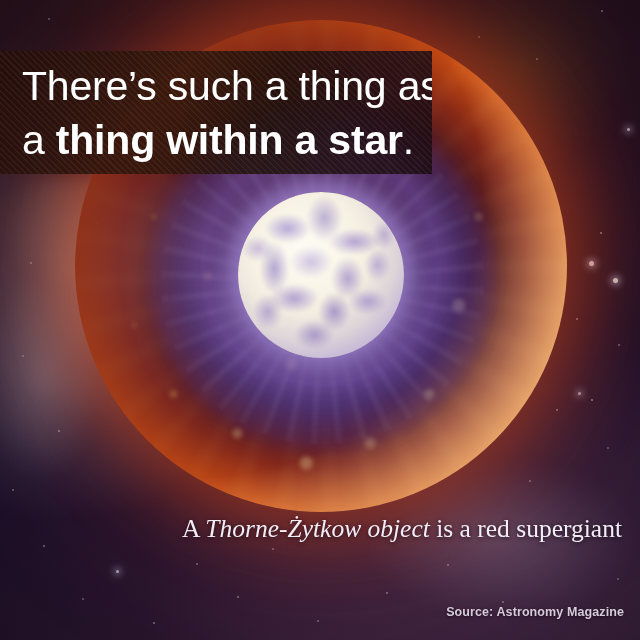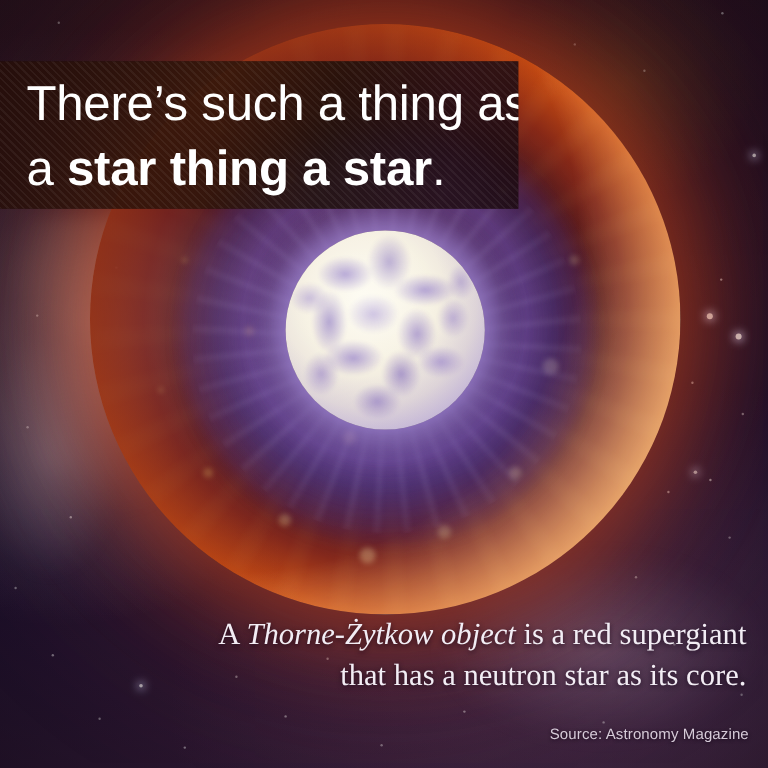--- a/index.html
+++ b/index.html
@@ -245,21 +245,21 @@
     font-family: Liberation Serif, serif;
   }
   .caption .it { font-style: italic; }
   .caption-line { display: block; white-space: nowrap; }
 
   .source {
     position: absolute;
     right: 16px; top: 605px;
     color: #d6cbd8;
     font-size: 12.5px;
-    font-weight: 400;
+    font-weight: 700;
     letter-spacing: 0.1px;
     text-shadow: 0 1px 3px rgba(20,5,25,0.8);
   }
 </style>
 </head>
 <body>
 
 <div id="poster">
 
   <div class="bg-base"></div>
@@ -315,24 +315,23 @@
   <div class="neutron-core">
     <div class="core-mottle"></div>
     <div class="core-shade"></div>
   </div>
 
   <div class="headline-plate">
     <div class="plate-tint"></div>
     <div class="plate-stripes"></div>
     <div class="headline-text">
       <div><span>There’s such a thing as</span></div>
-      <div><span>a </span><span class="b">star thing a star</span><span>.</span></div>
+      <div><span>a </span><span class="b">thing within a star</span><span>.</span></div>
     </div>
   </div>
 
   <div class="caption">
     <span class="caption-line"><span>A </span><span class="it">Thorne-Żytkow object</span><span> is a red supergiant</span></span>
-    <span class="caption-line">that has a neutron star as its core.</span>
   </div>
 
   <div class="source">Source: Astronomy Magazine</div>
 
 </div>
 
 </body></html>

